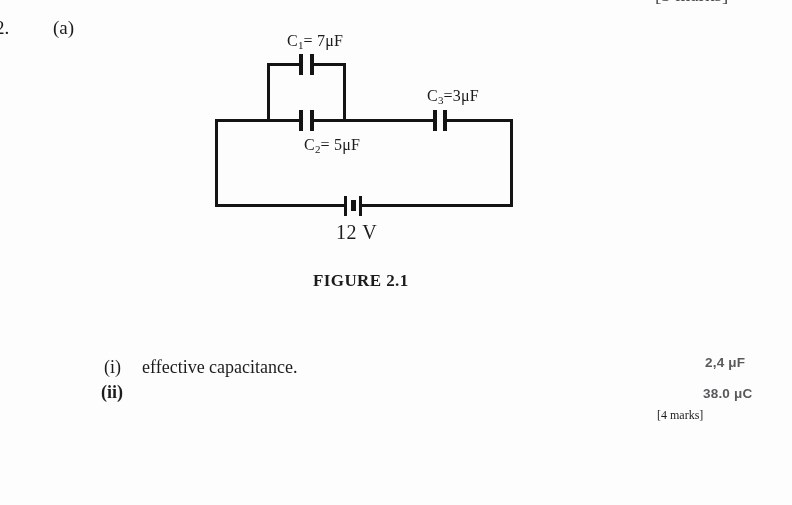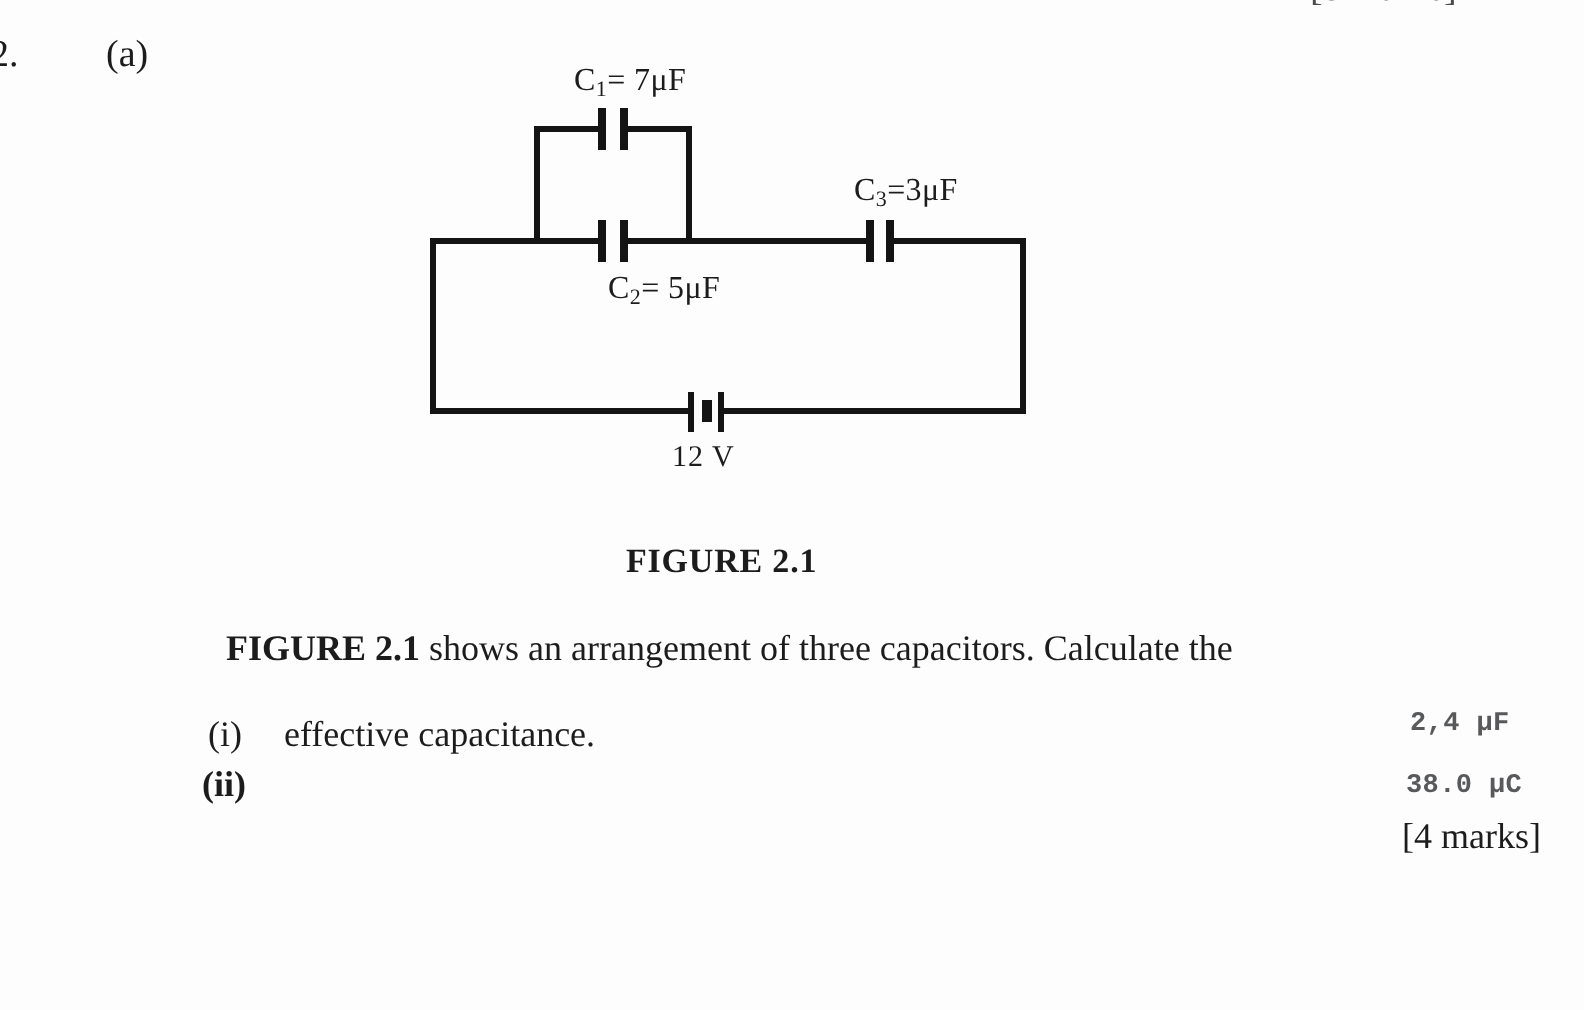--- a/index.html
+++ b/index.html
@@ -60,42 +60,41 @@
     font-size: 18px;
     white-space: nowrap;
   }
   .list-text {
     position: absolute;
     font-size: 18px;
     white-space: nowrap;
   }
   .answer {
     position: absolute;
-    font-family: Liberation Mono, monospace;
+    font-family: Liberation Sans, sans-serif;
     font-weight: bold;
     font-size: 13.5px;
     color: #58595b;
     white-space: nowrap;
     letter-spacing: 0.2px;
   }
   .marks {
     position: absolute;
-    font-size: 18px;
+    font-size: 12px;
     white-space: nowrap;
-    margin-left: 44px;
   }
   .marks-top {
     position: absolute;
     font-size: 19px;
     color: #4a4a4a;
     white-space: nowrap;
   }
   .battery-label {
     position: absolute;
-    font-size: 15px;
+    font-size: 20px;
     white-space: nowrap;
     letter-spacing: 0.5px;
   }
 </style>
 </head>
 <body>
 
 <div id="page">
 
   <div class="marks-top" style="left:655px; top:-16px;">[3 marks]</div>
@@ -140,23 +139,20 @@
     </div>
     <div class="clabel" style="left:304px; top:136px;font-family:Liberation Serif, serif;">
       <span>C</span><sub>2</sub><span>= 5μF</span>
     </div>
 
     <div class="battery-label" style="left:336px; top:221px;">12 V</div>
   </div>
 
   <div class="figure-caption" style="left:313px; top:271px;">FIGURE 2.1</div>
 
-  <div class="intro" style="left:113px; top:314px;">
-    <b>FIGURE 2.1</b><span> shows an arrangement of three capacitors. Calculate the</span>
-  </div>
 
   <div class="list-num" style="left:104px; top:357px;">(i)</div>
   <div class="list-text" style="left:142px; top:357px;">effective capacitance.</div>
 
   <div class="list-num" style="left:101px; top:382px;font-weight:bold;">(ii)</div>
 
   <div class="answer" style="left:705px; top:355px;">2,4 μF</div>
   <div class="answer" style="left:703px; top:386px;">38.0 μC</div>
 
   <div class="marks" style="left:657px; top:408px;">[4 marks]</div>

